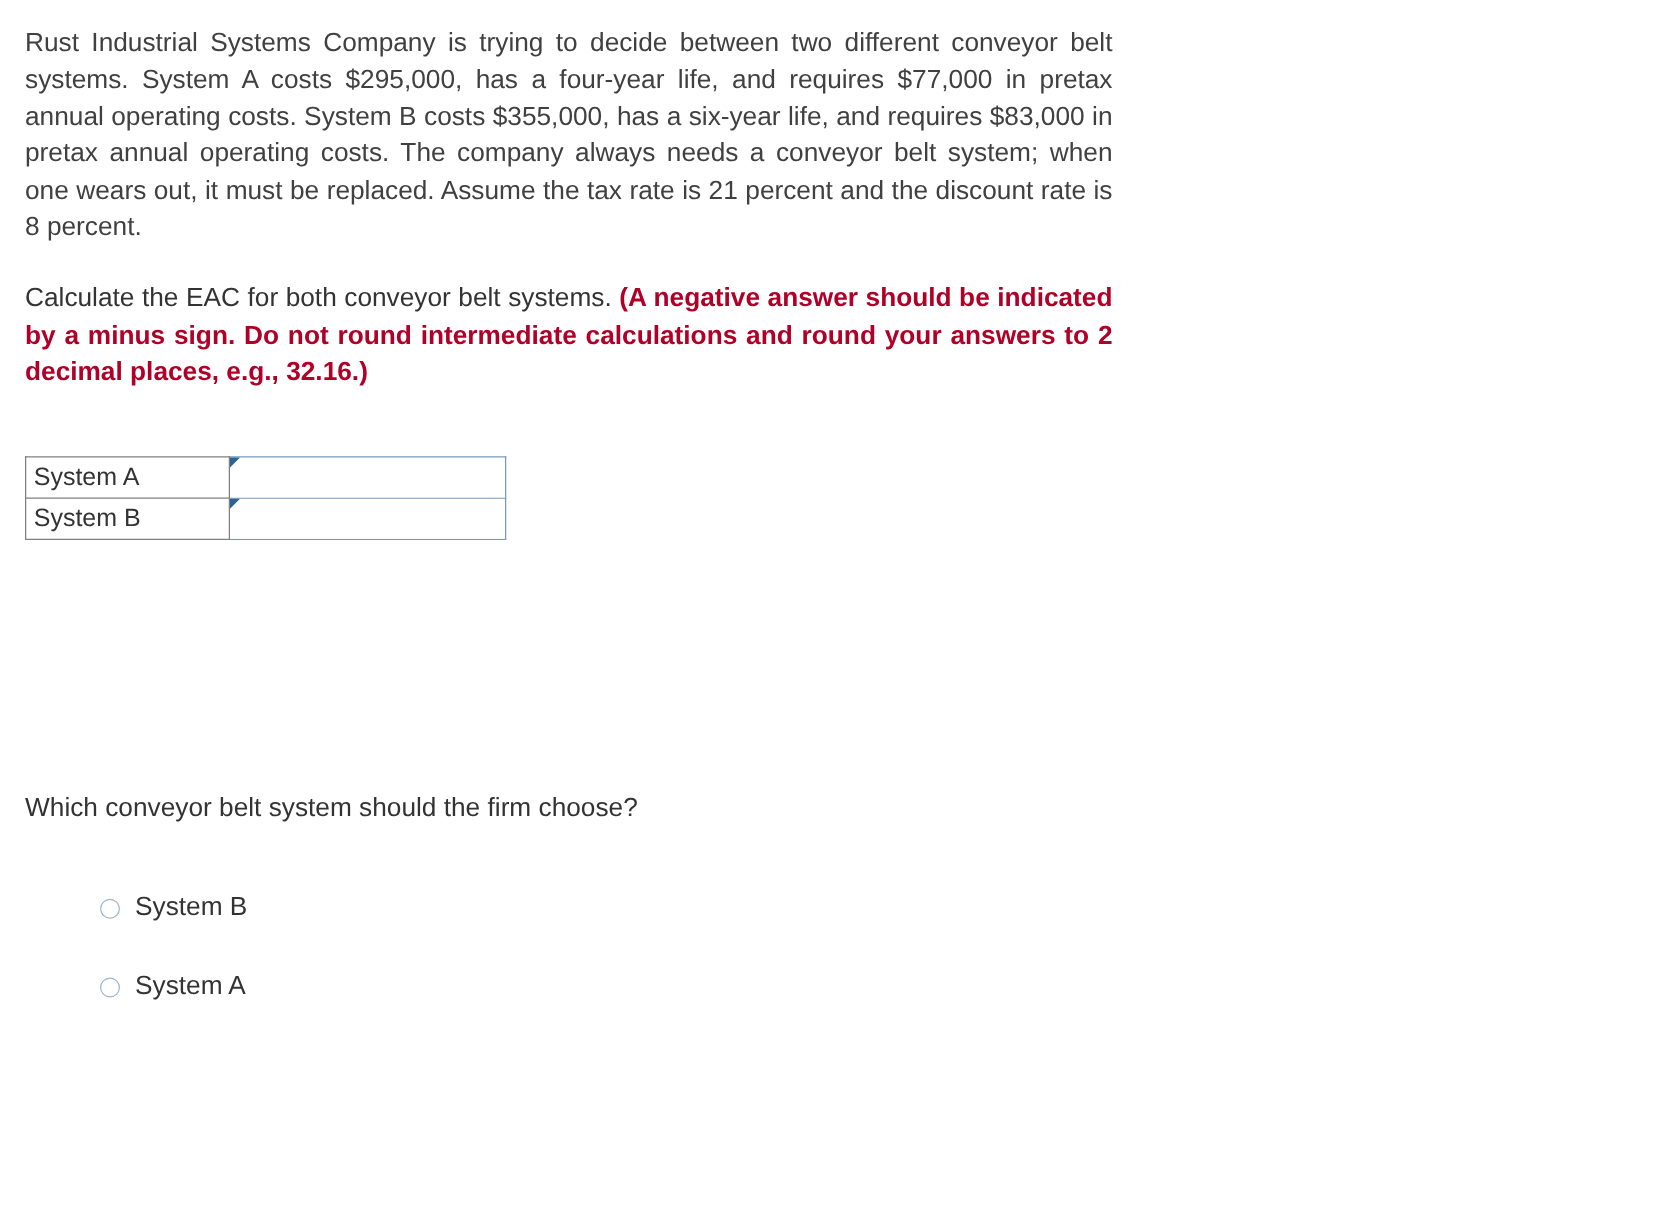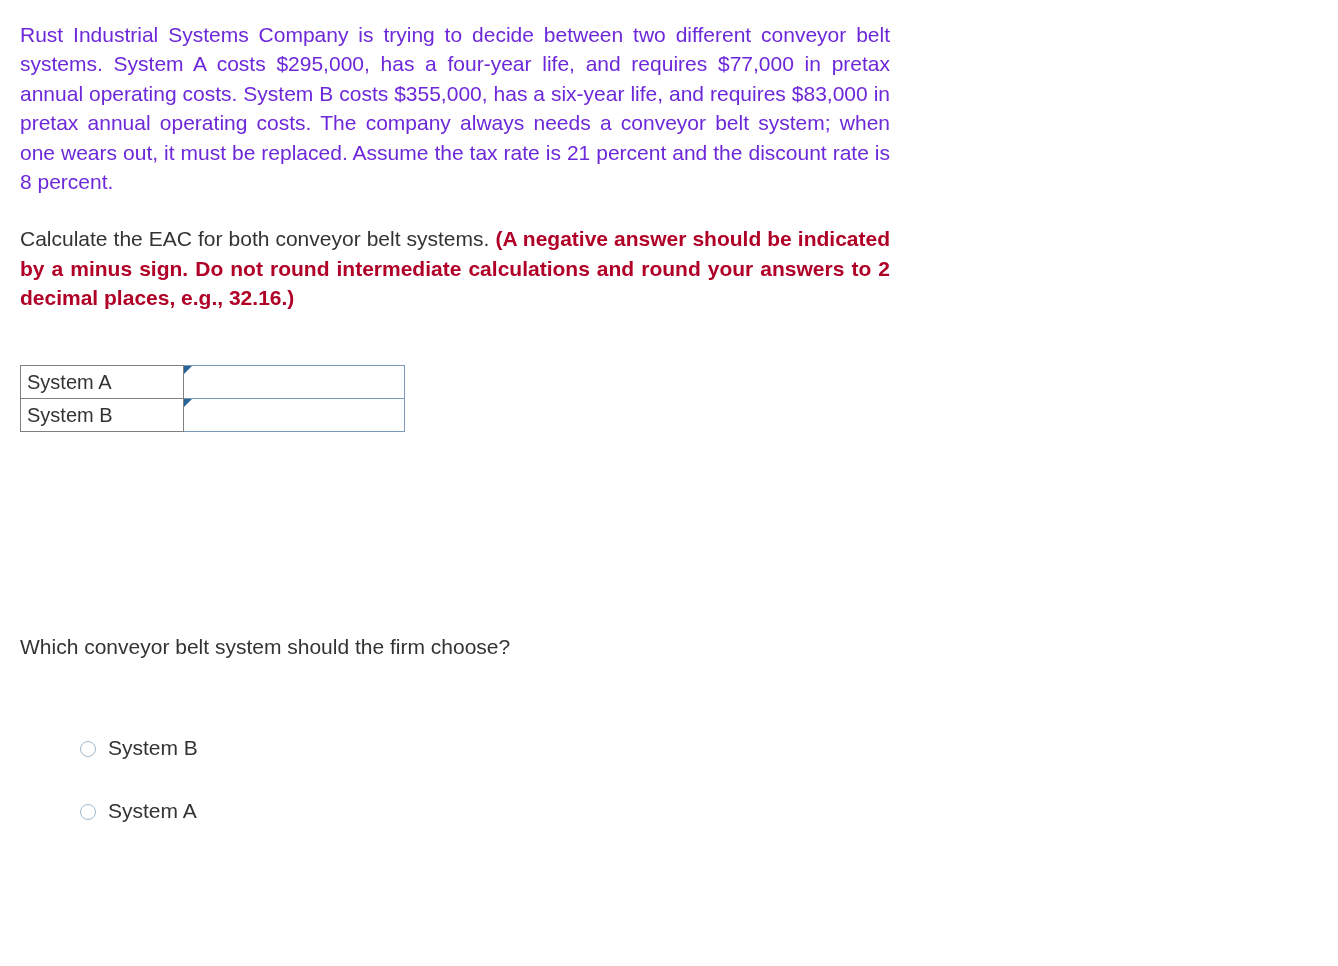--- a/index.html
+++ b/index.html
@@ -10,21 +10,21 @@
     line-height: 1.4;
     color: #333;
     width: 1338px;
     box-sizing: border-box;
     background: #fff;
   }
   .paragraph {
     text-align: justify;
     margin-bottom: 28px;
     max-width: 870px;
-    color: #6d28d9;
+    color: #404040;
   }
   .instruction {
     margin-bottom: 52px;
     max-width: 870px;
     text-align: justify;
   }
   .red-bold {
     color: #b00027;
     font-weight: bold;
   }
@@ -66,21 +66,21 @@
     width: 100%;
     height: 100%;
     border: none;
     outline: none;
     padding: 4px 6px;
     box-sizing: border-box;
     font-size: 18px;
     background: transparent;
   }
   .question2 {
-    margin-bottom: 72px;
+    margin-bottom: 50px;
     max-width: 870px;
   }
   .radio-options {
     padding-left: 60px;
   }
   .radio-option {
     display: flex;
     align-items: center;
     margin-bottom: 34px;
     font-size: 21px;

